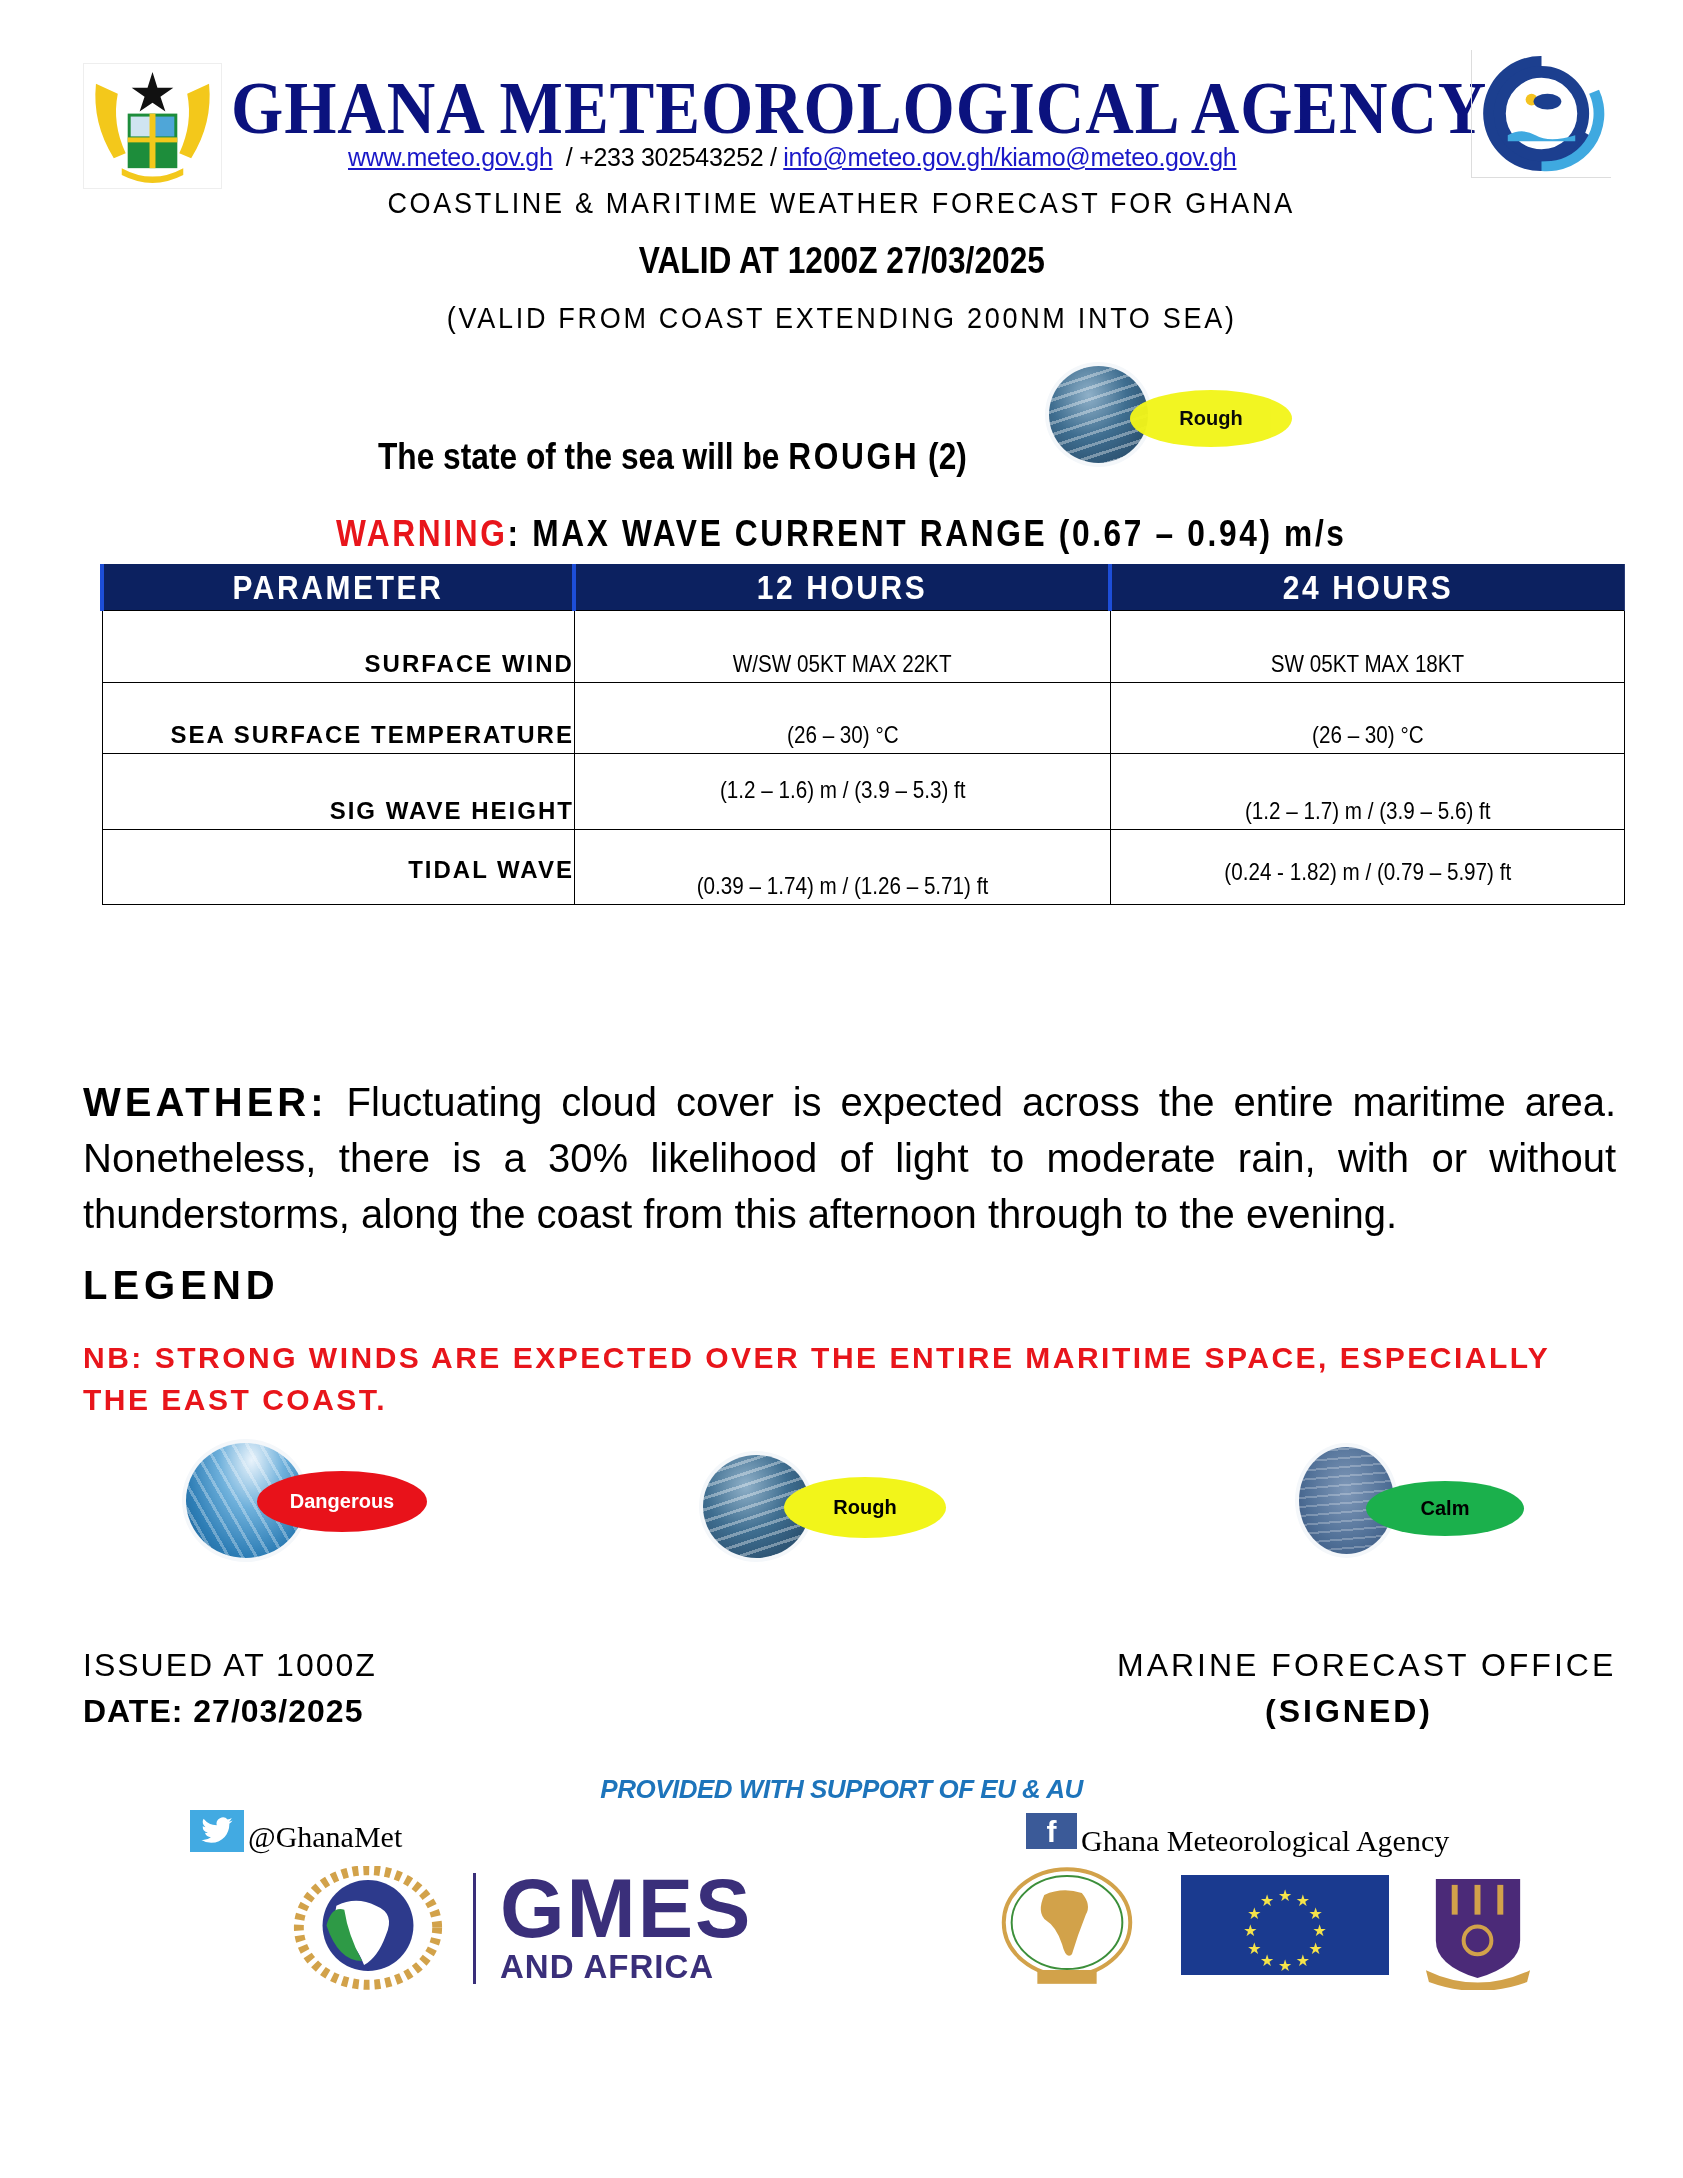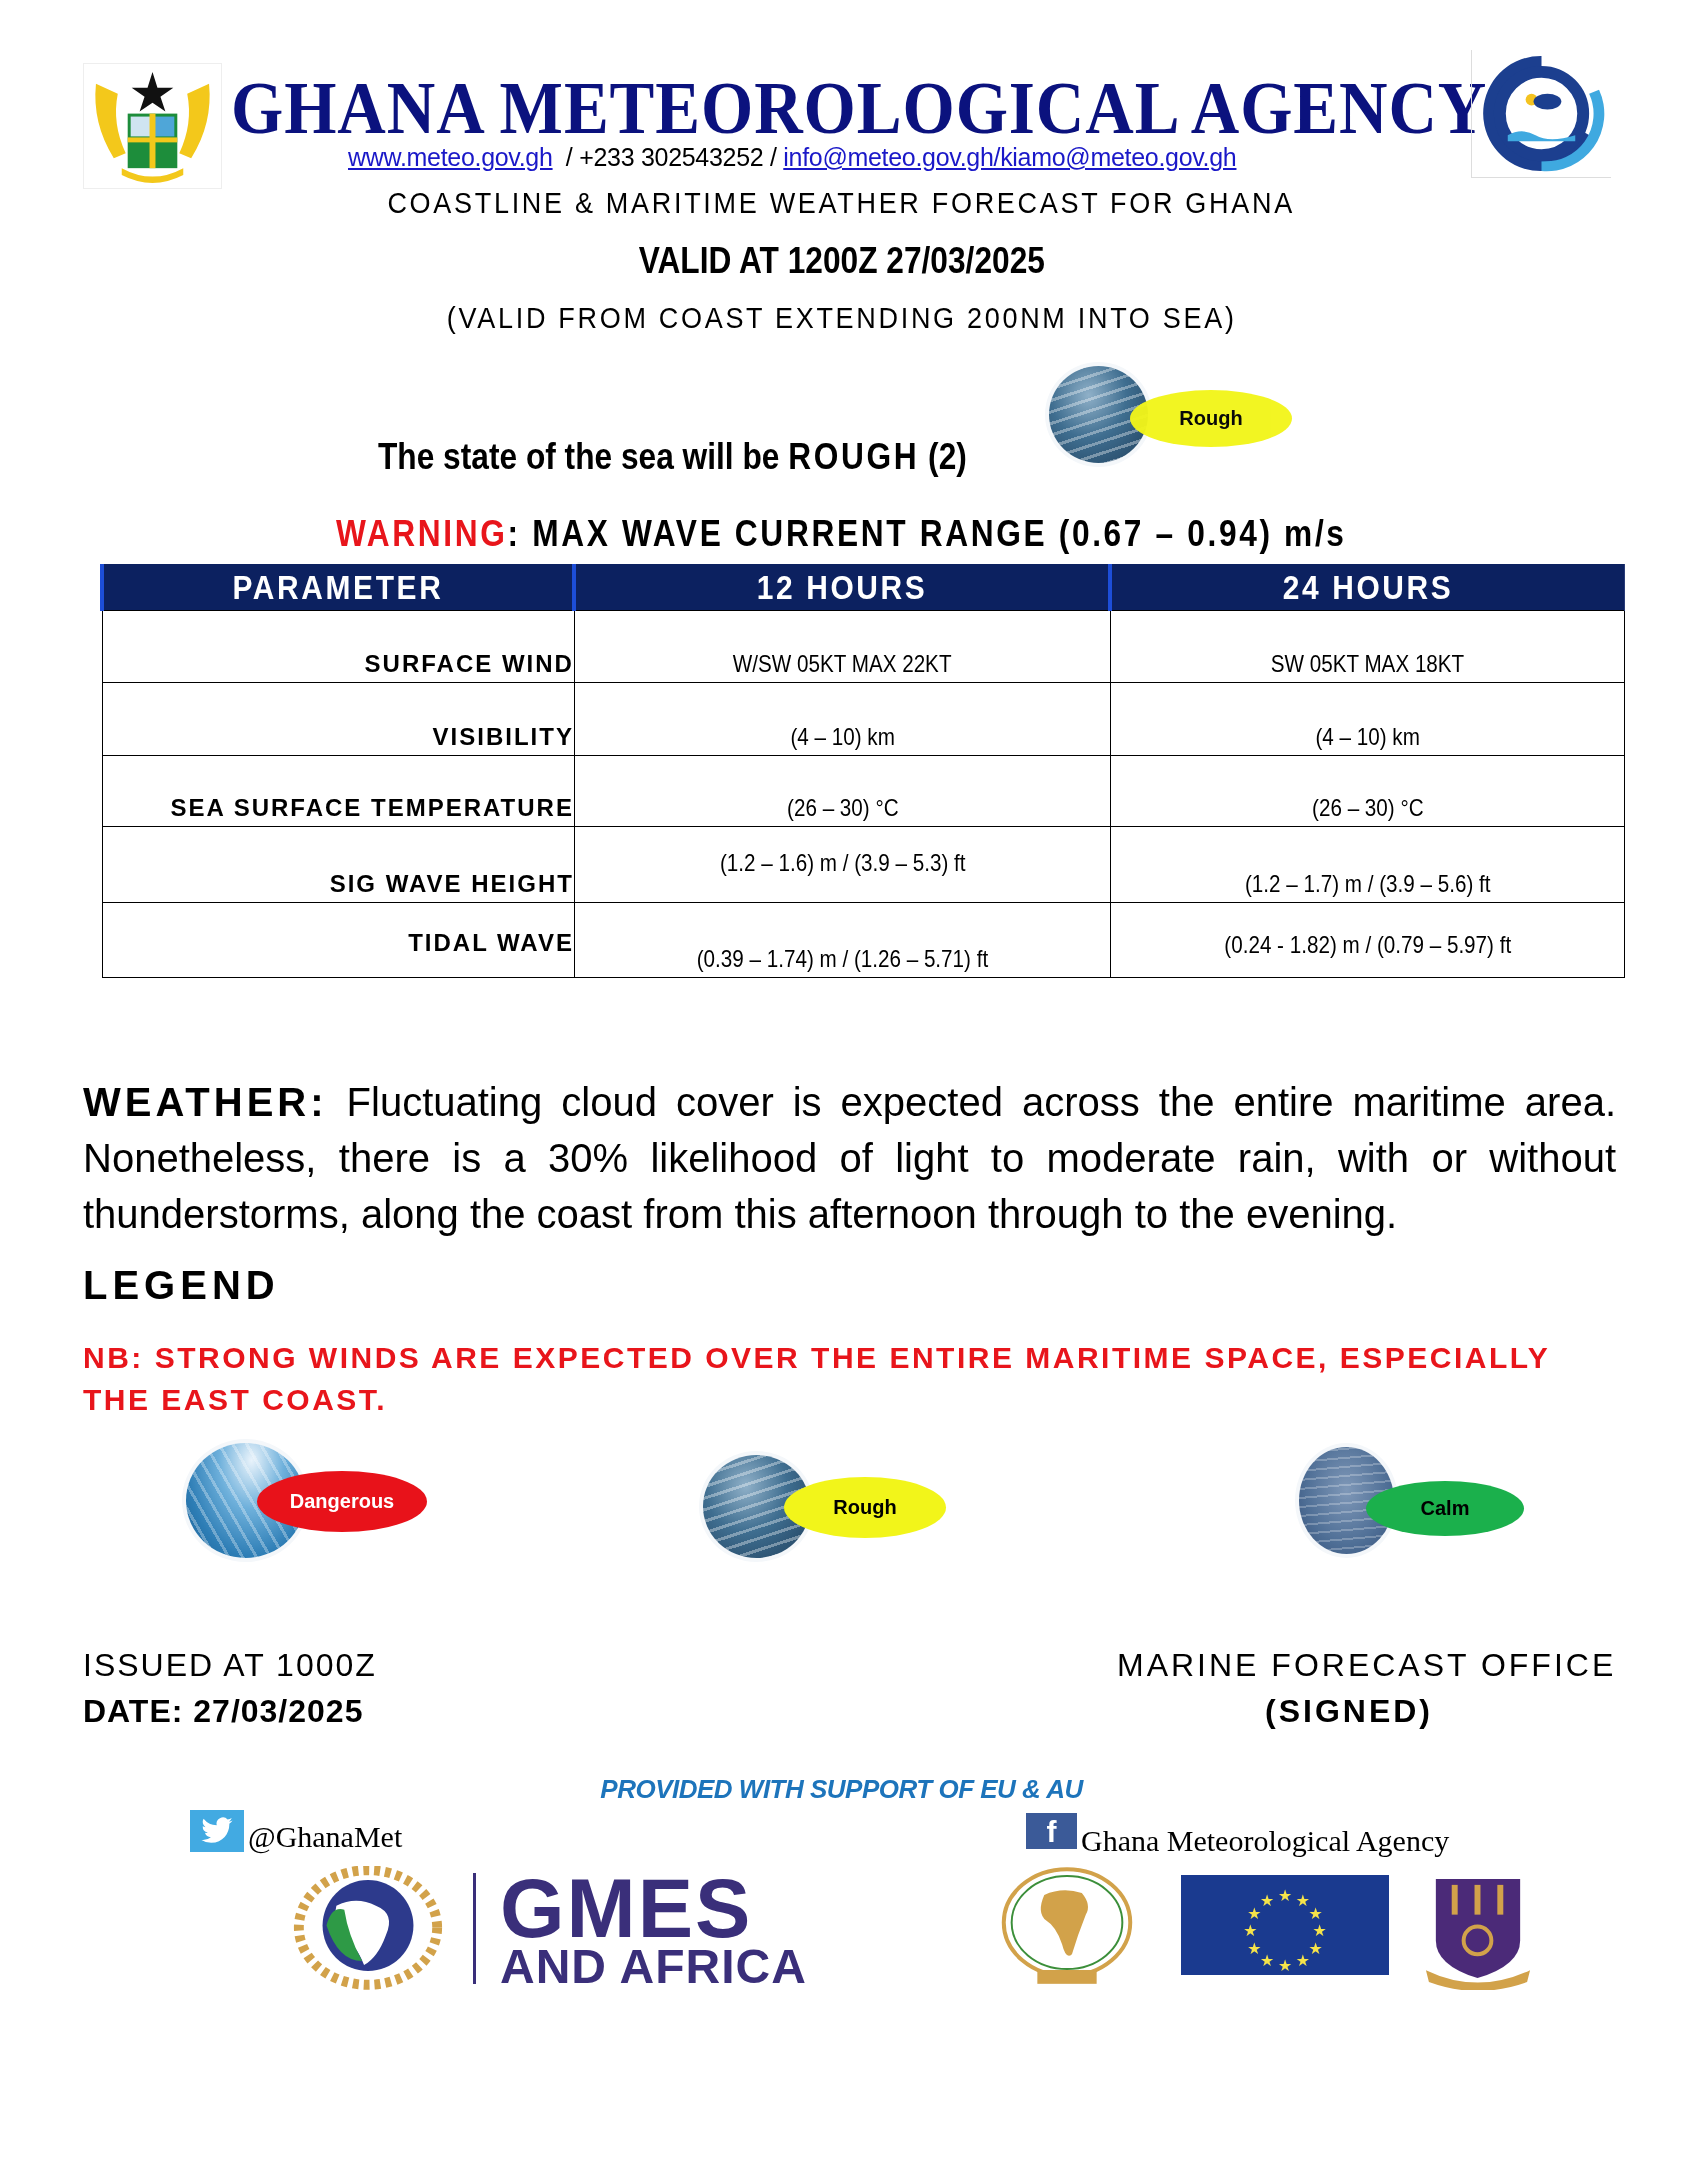--- a/index.html
+++ b/index.html
@@ -75,21 +75,21 @@
   .social { font-family: "Liberation Serif", serif; font-size: 30px; white-space: nowrap; }
   .tw-ico { left: 190px; top: 1810px; width: 54px; height: 42px; background: #42aae2; color:#fff; font-size: 34px; text-align:center; line-height:42px; }
   .tw-txt { left: 248px; top: 1820px; }
   .fb-ico { left: 1026px; top: 1813px; width: 51px; height: 36px; background: #3b5a98; color:#fff; font-size: 30px; font-weight:bold; text-align:center; line-height:38px; font-family:"Liberation Sans", sans-serif;}
   .fb-txt { left: 1081px; top: 1824px; }
 
   .gmes-emblem { left: 287px; top: 1866px; width: 163px; height: 124px; }
   .gmes-divider { left: 473px; top: 1873px; width: 3px; height: 111px; background: #3a2f7a; }
   .gmes-text { left: 500px; top: 1871px; color: #3a2f7a; font-family: "Liberation Sans", sans-serif; font-weight: bold; }
   .gmes-big { font-size: 83px; line-height: 75px; letter-spacing: 2px; }
-  .gmes-small { font-size: 48px; line-height: 42px; letter-spacing: 1px; }
+  .gmes-small { font-size: 33px; line-height: 42px; letter-spacing: 1px; }
   .au { left: 983px; top: 1865px; width: 168px; height: 124px; }
   .eu { left: 1181px; top: 1875px; width: 208px; height: 100px; background: #1a3a8f; }
   .knust { left: 1416px; top: 1871px; width: 124px; height: 119px; }
 </style>
 </head>
 <body>
 
 <div class="abs coat">
   <svg width="137" height="124" viewBox="0 0 138 125">
     <path d="M12 20 Q8 60 30 95 L42 90 Q28 60 34 30 Z" fill="#f3c81b"></path>
@@ -151,25 +151,20 @@
       <th><span>PARAMETER</span></th>
       <th><span>12 HOURS</span></th>
       <th><span>24 HOURS</span></th>
     </tr>
   </thead>
   <tbody>
     <tr style="height:72px">
       <td class="p">SURFACE WIND</td>
       <td class="v"><span>W/SW 05KT MAX 22KT</span></td>
       <td class="v"><span>SW 05KT MAX 18KT</span></td>
-    </tr>
-    <tr style="height:73px">
-      <td class="p">VISIBILITY</td>
-      <td class="v"><span>(4 – 10) km</span></td>
-      <td class="v"><span>(4 – 10) km</span></td>
     </tr>
     <tr style="height:71px">
       <td class="p">SEA SURFACE TEMPERATURE</td>
       <td class="v"><span>(26 – 30) °C</span></td>
       <td class="v"><span>(26 – 30) °C</span></td>
     </tr>
     <tr style="height:76px">
       <td class="p">SIG WAVE HEIGHT</td>
       <td class="v" style="vertical-align:middle;padding-top:0"><span>(1.2 – 1.6) m / (3.9 – 5.3) ft</span></td>
       <td class="v"><span>(1.2 – 1.7) m / (3.9 – 5.6) ft</span></td>

